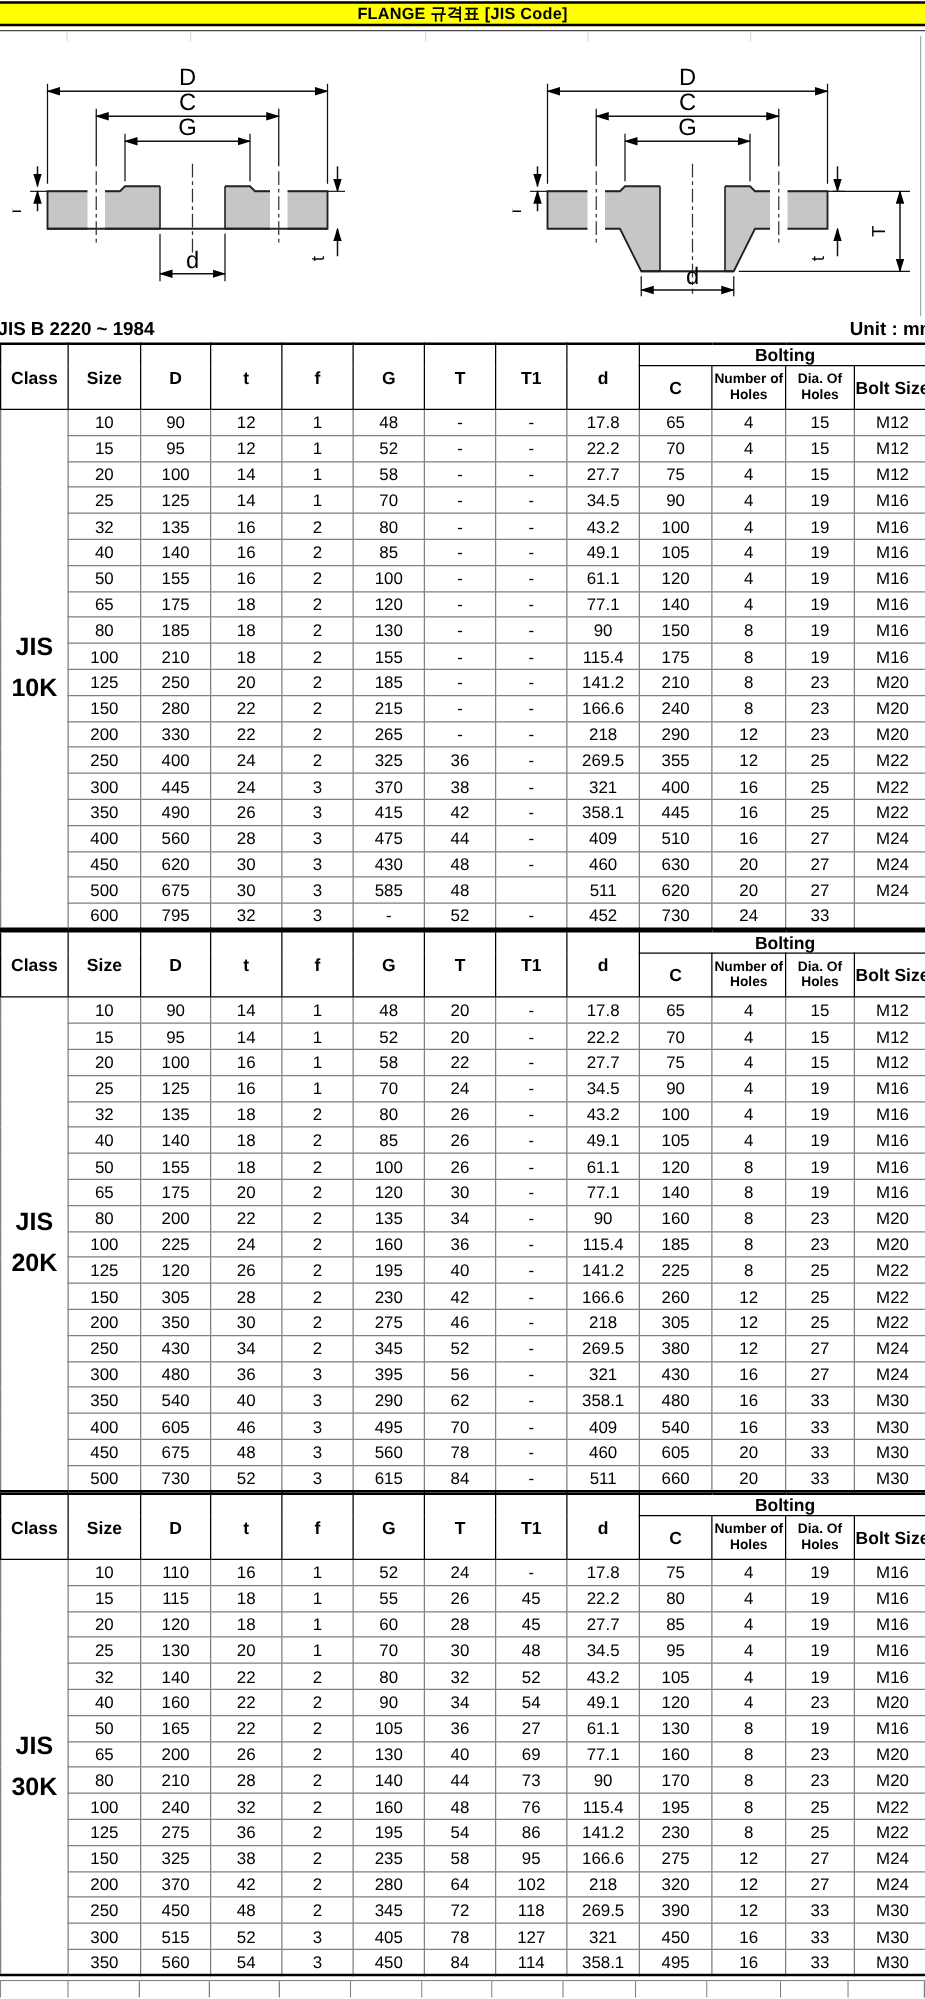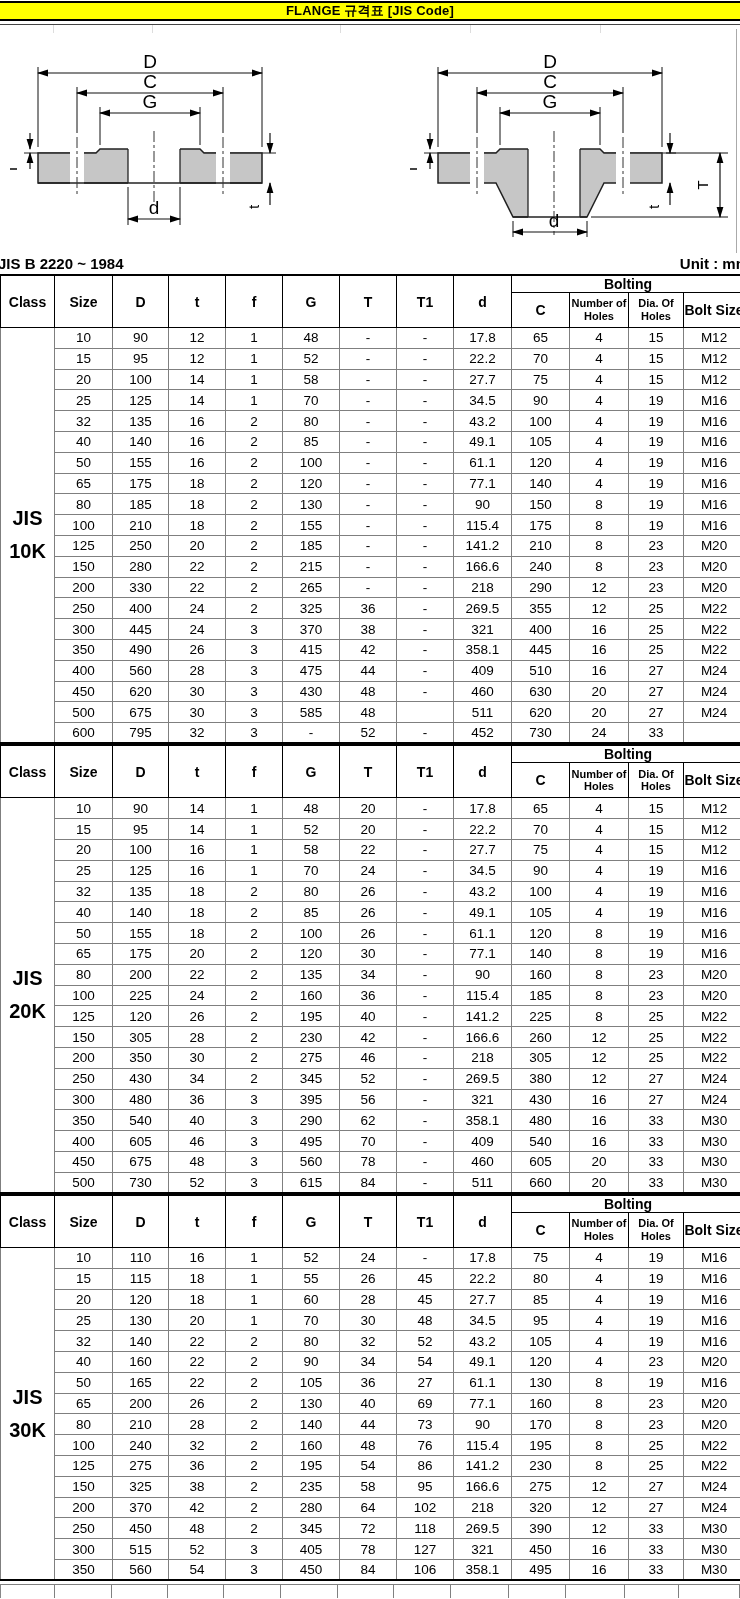--- a/index.html
+++ b/index.html
@@ -1058,21 +1058,21 @@
         <td>33</td>
         <td>M30</td>
       </tr>
       <tr>
         <td>350</td>
         <td>560</td>
         <td>54</td>
         <td>3</td>
         <td>450</td>
         <td>84</td>
-        <td>106</td>
+        <td>114</td>
         <td>358.1</td>
         <td>495</td>
         <td>16</td>
         <td>33</td>
         <td>M30</td>
       </tr>
     </tbody>
   </table>
 
 <div class="partial-row">

